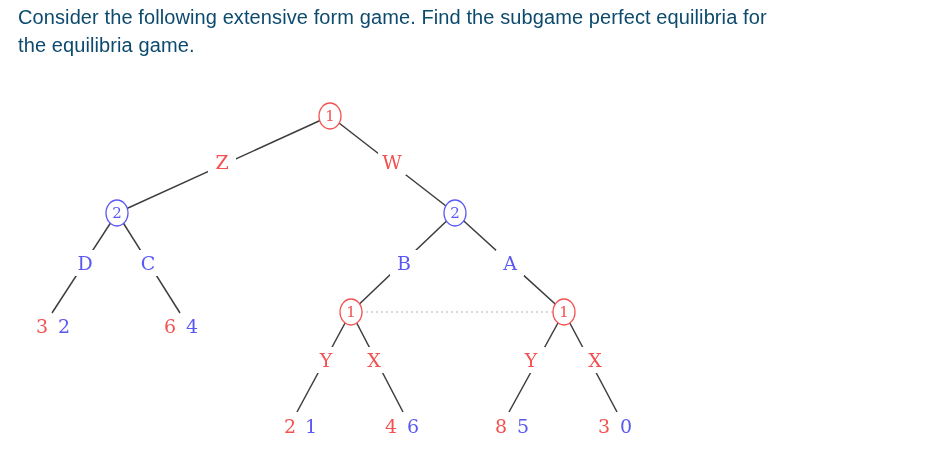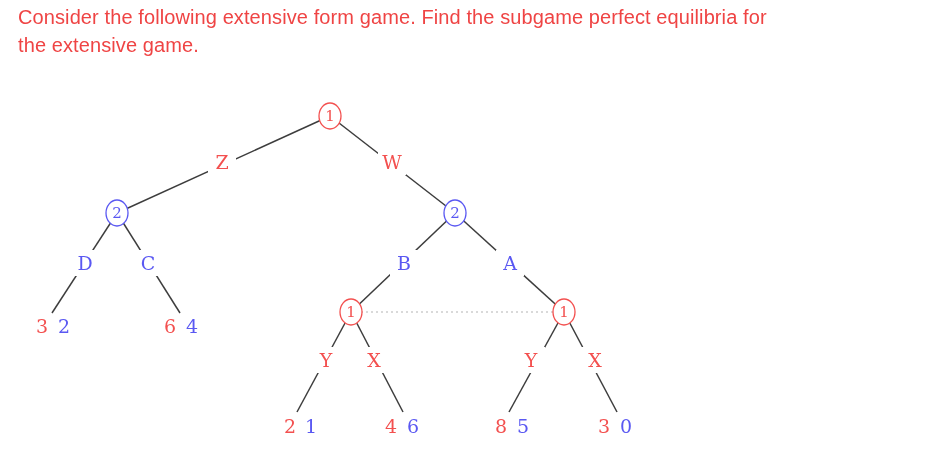--- a/index.html
+++ b/index.html
@@ -1,34 +1,34 @@
 <!DOCTYPE html>
 <html><head>
 <meta charset="utf-8">
 <style>
   html,body{margin:0;padding:0;background:#ffffff;}
   .page{position:relative;width:934px;height:454px;overflow:hidden;background:#ffffff;}
   .question{
     position:absolute;left:18px;top:3px;
-    color:#ef4444;
+    color:#0c4a6e;
     font-family:"Liberation Sans",sans-serif;
     font-size:20px;line-height:28px;letter-spacing:0.1px;
   }
   .tree-svg{position:absolute;left:0;top:0;}
   .lbl{font-family:"DejaVu Serif",serif;font-size:19px;}
   .node-num{font-family:"DejaVu Serif",serif;font-size:15px;}
   .payoff{font-family:"DejaVu Serif",serif;font-size:19px;}
 </style>
 </head>
 <body>
 
 <div class="page">
   <div class="question">
     <div>Consider the following extensive form game. Find the subgame perfect equilibria for</div>
-    <div>the extensive game.</div>
+    <div>the equilibria game.</div>
   </div>
   <svg id="tree-svg" class="tree-svg" width="934" height="454" viewBox="0 0 934 454">
       <line x1="330" y1="116" x2="117" y2="213" stroke="#3d3d3d" stroke-width="1.5"></line>
       <line x1="330" y1="116" x2="455" y2="213" stroke="#3d3d3d" stroke-width="1.5"></line>
       <line x1="117" y1="213" x2="52" y2="313" stroke="#3d3d3d" stroke-width="1.5"></line>
       <line x1="117" y1="213" x2="180" y2="313" stroke="#3d3d3d" stroke-width="1.5"></line>
       <line x1="455" y1="213" x2="351" y2="312" stroke="#3d3d3d" stroke-width="1.5"></line>
       <line x1="455" y1="213" x2="564" y2="312" stroke="#3d3d3d" stroke-width="1.5"></line>
       <line x1="351" y1="312" x2="297" y2="412" stroke="#3d3d3d" stroke-width="1.5"></line>
       <line x1="351" y1="312" x2="403" y2="412" stroke="#3d3d3d" stroke-width="1.5"></line>

